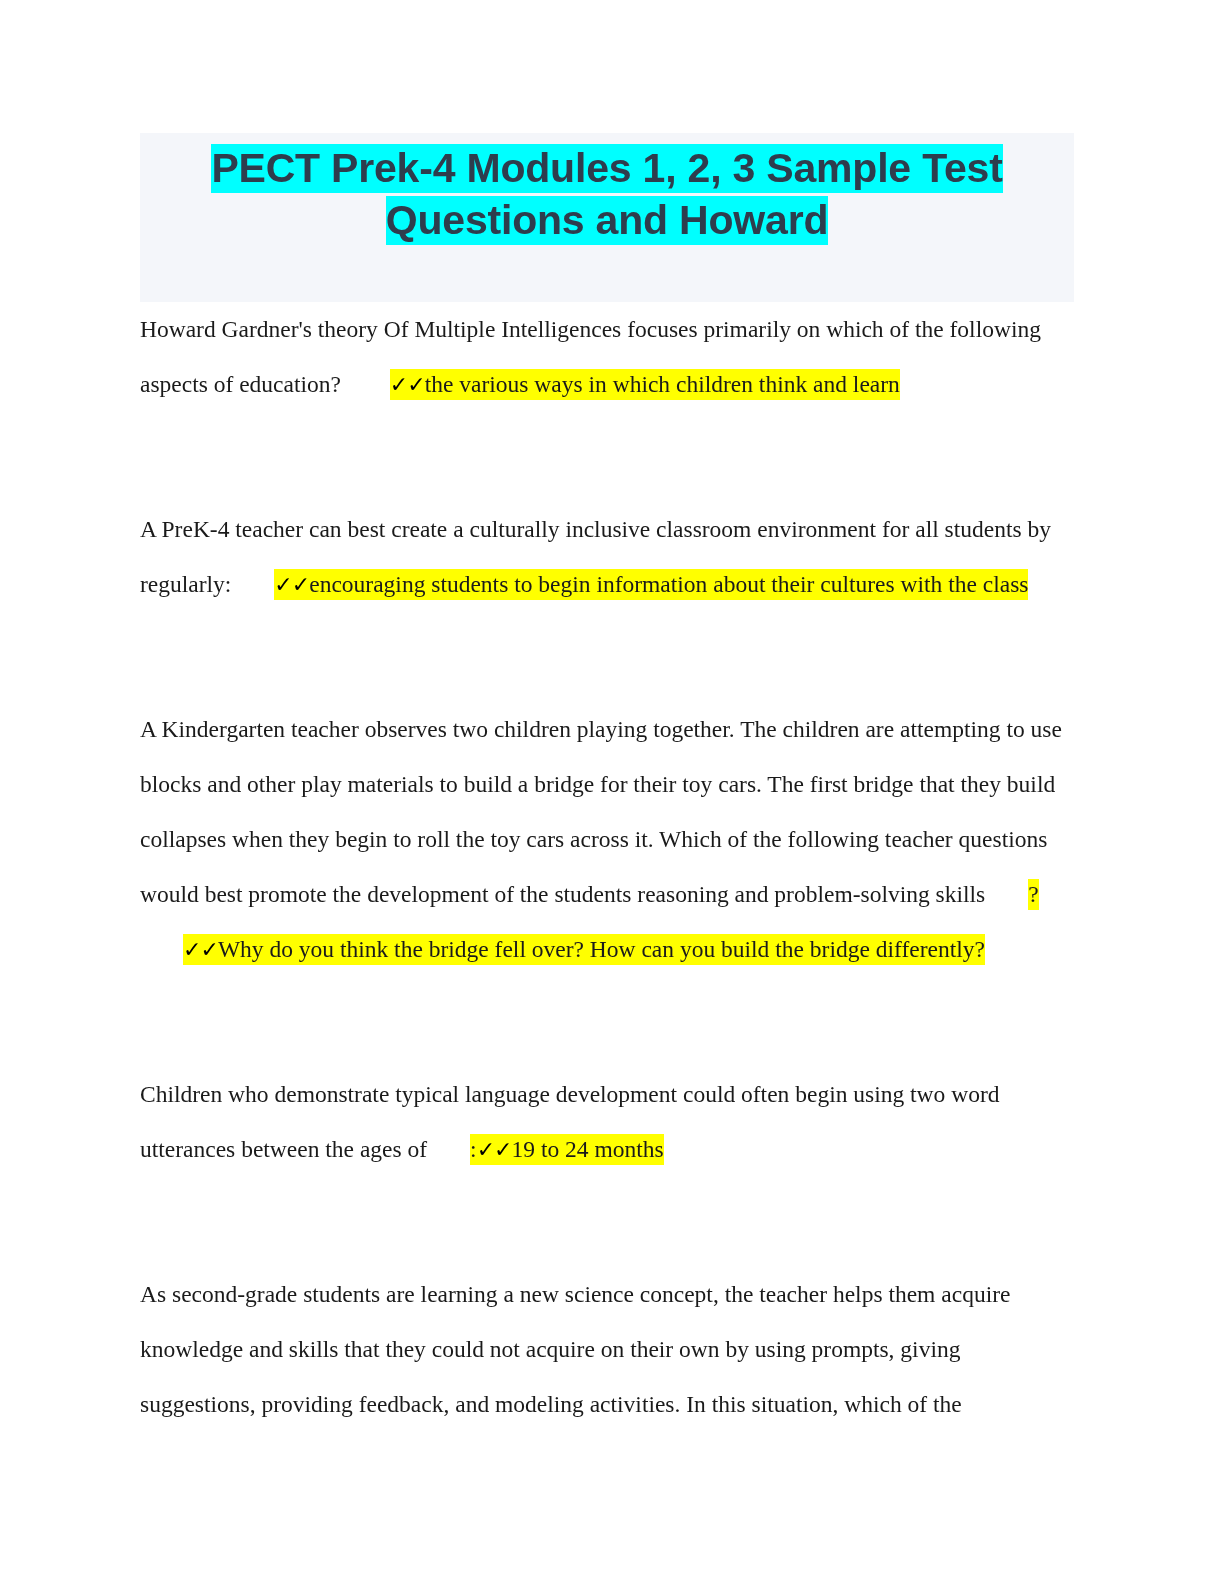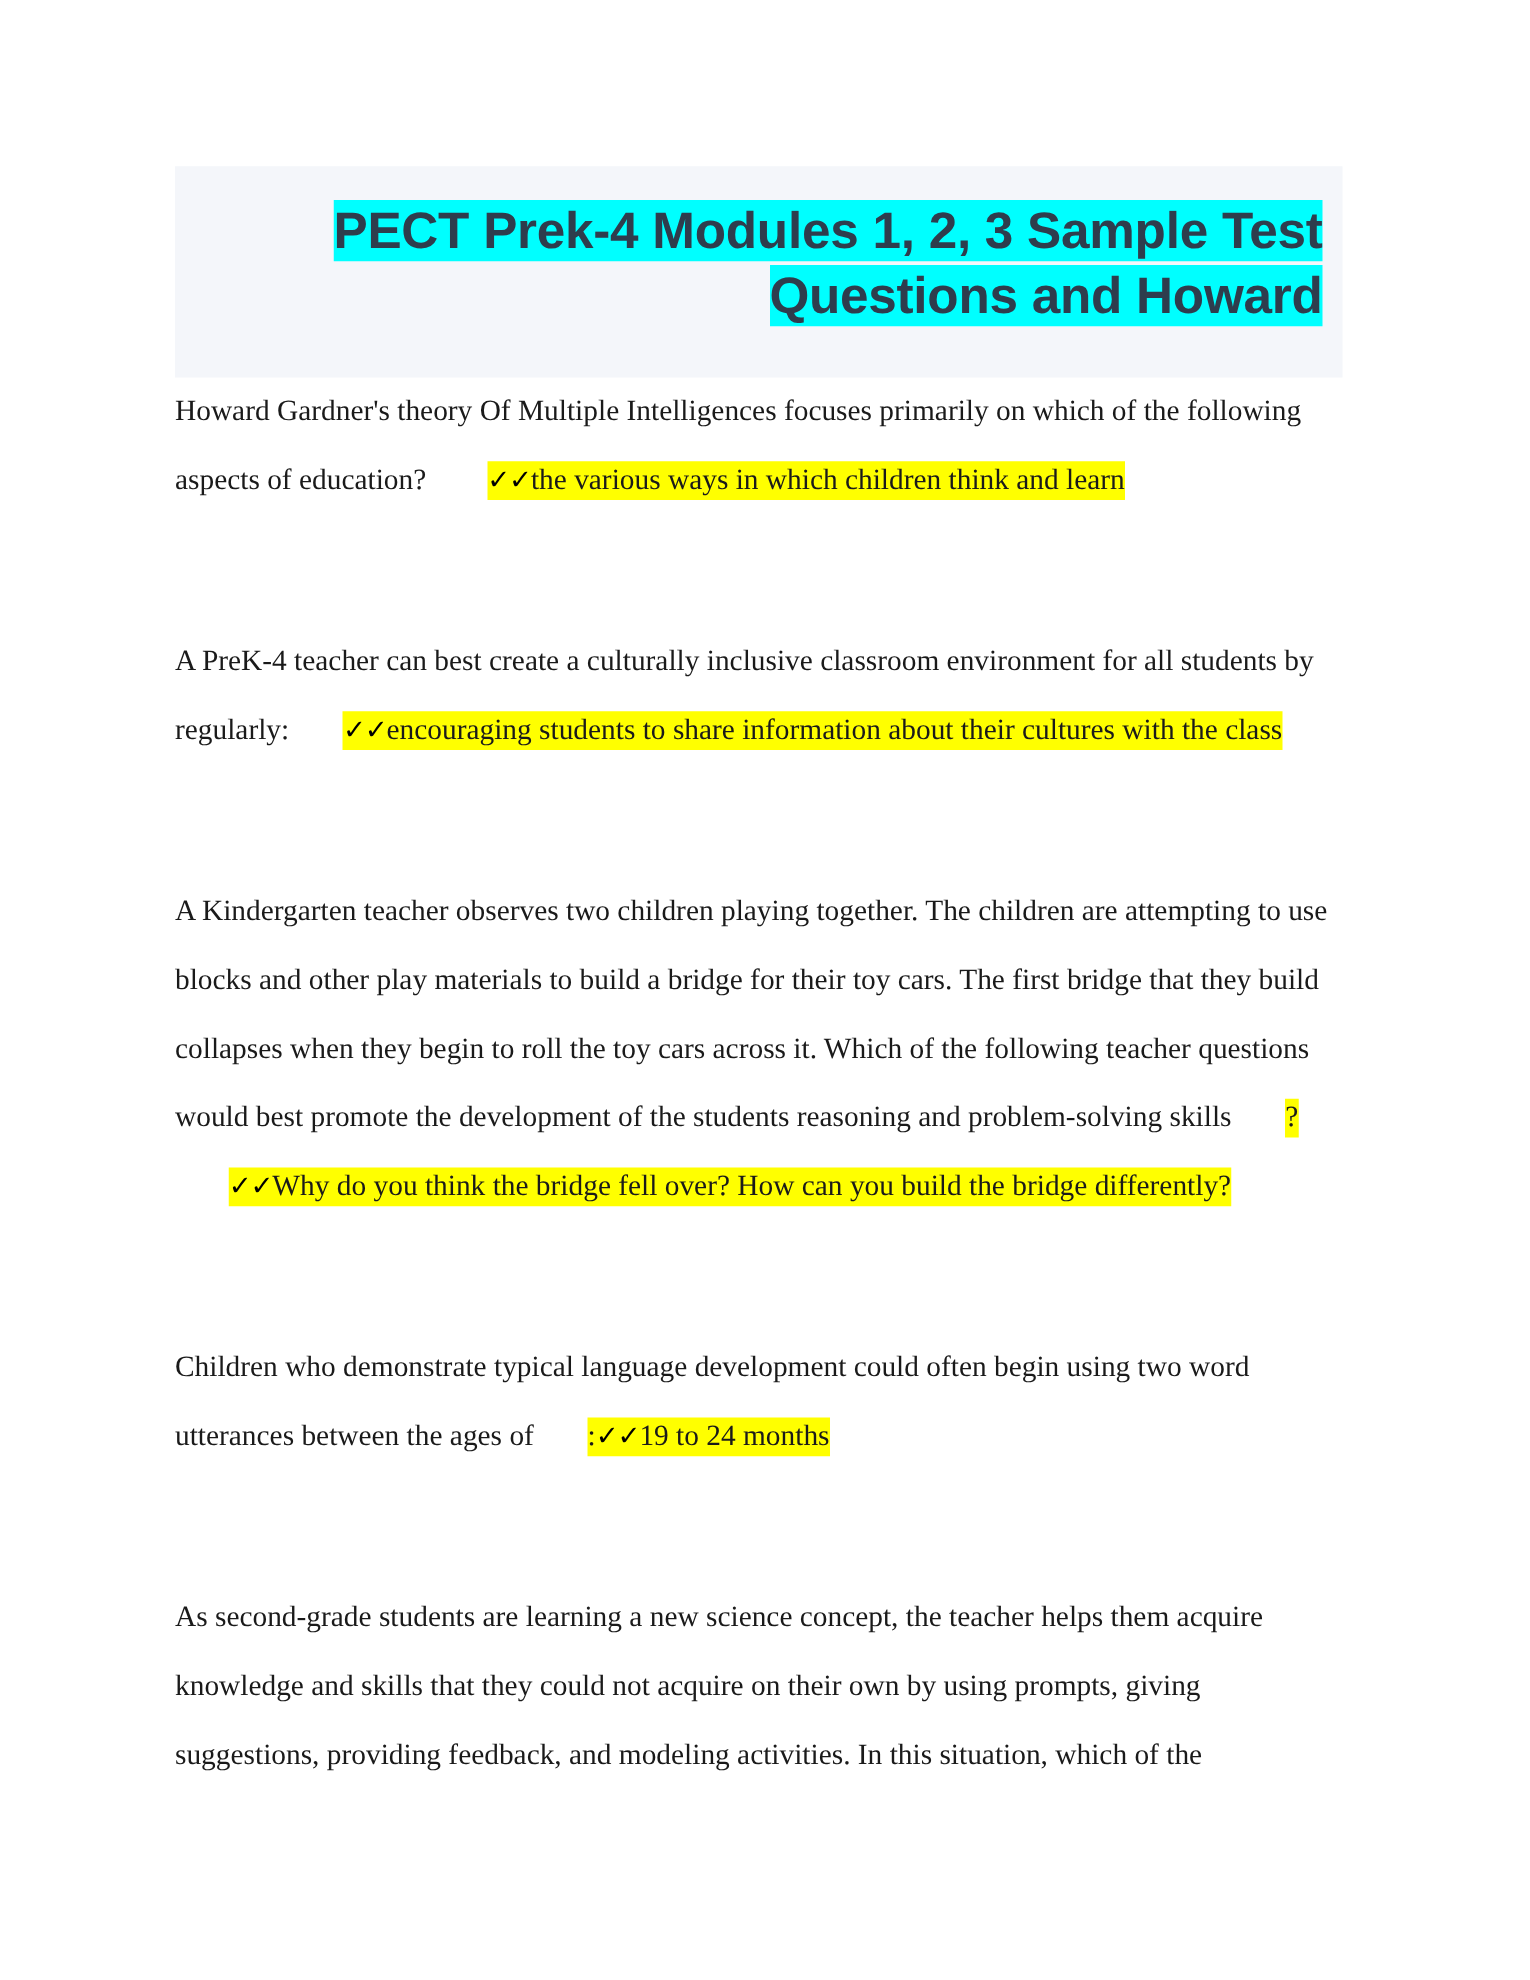--- a/index.html
+++ b/index.html
@@ -29,28 +29,28 @@
   .title-band {
     position: absolute;
     left: 140px;
     top: 133px;
     width: 934px;
     height: 169px;
     background: #f4f6fa;
     box-sizing: border-box;
   }
   .doc-title {
-    margin: 16px;
+    margin: 0;
     padding: 0;
     font-family: "Liberation Sans", "DejaVu Sans", sans-serif;
     font-weight: bold;
     font-size: 41px;
     line-height: 52px;
     color: #2e3d4d;
-    text-align: right;
+    text-align: center;
     letter-spacing: -0.2px;
     padding-top: 9px;
   }
   .doc-title .hl-cyan {
     background: #00ffff;
     padding: 1px 0 2px 0;
     box-decoration-break: clone;
     -webkit-box-decoration-break: clone;
   }
 
@@ -99,21 +99,21 @@
     <h1 class="doc-title">
       <span class="hl-cyan">PECT Prek-4 Modules 1, 2, 3 Sample Test</span><br>
       <span class="hl-cyan">Questions and Howard</span>
     </h1>
   </div>
 
   <div class="body-block">
 
     <p class="qa"><span>Howard Gardner's theory Of Multiple Intelligences focuses primarily on which of the following aspects of education? </span><span class="hl-yellow"><span class="ticks">✓✓</span><span>the various ways in which children think and learn</span></span></p>
 
-    <p class="qa"><span>A PreK-4 teacher can best create a culturally inclusive classroom environment for all students by regularly:</span><span class="hl-yellow"><span class="ticks">✓✓</span><span>encouraging students to share information about their cultures with the class</span></span></p>
+    <p class="qa"><span>A PreK-4 teacher can best create a culturally inclusive classroom environment for all students by regularly:</span><span class="hl-yellow"><span class="ticks">✓✓</span><span>encouraging students to begin information about their cultures with the class</span></span></p>
 
     <p class="qa"><span>A Kindergarten teacher observes two children playing together. The children are attempting to use blocks and other play materials to build a bridge for their toy cars. The first bridge that they build collapses when they begin to roll the toy cars across it. Which of the following teacher questions would best promote the development of the students reasoning and problem-solving skills</span><span class="hl-yellow"><span>?</span><span class="ticks">✓✓</span><span>Why do you think the bridge fell over? How can you build the bridge differently?</span></span></p>
 
     <p class="qa"><span>Children who demonstrate typical language development could often begin using two word utterances between the ages of</span><span class="hl-yellow"><span>:</span><span class="ticks">✓✓</span><span>19 to 24 months</span></span></p>
 
     <p class="qa"><span>As second-grade students are learning a new science concept, the teacher helps them acquire knowledge and skills that they could not acquire on their own by using prompts, giving suggestions, providing feedback, and modeling activities. In this situation, which of the</span></p>
 
   </div>
 
 </div>

